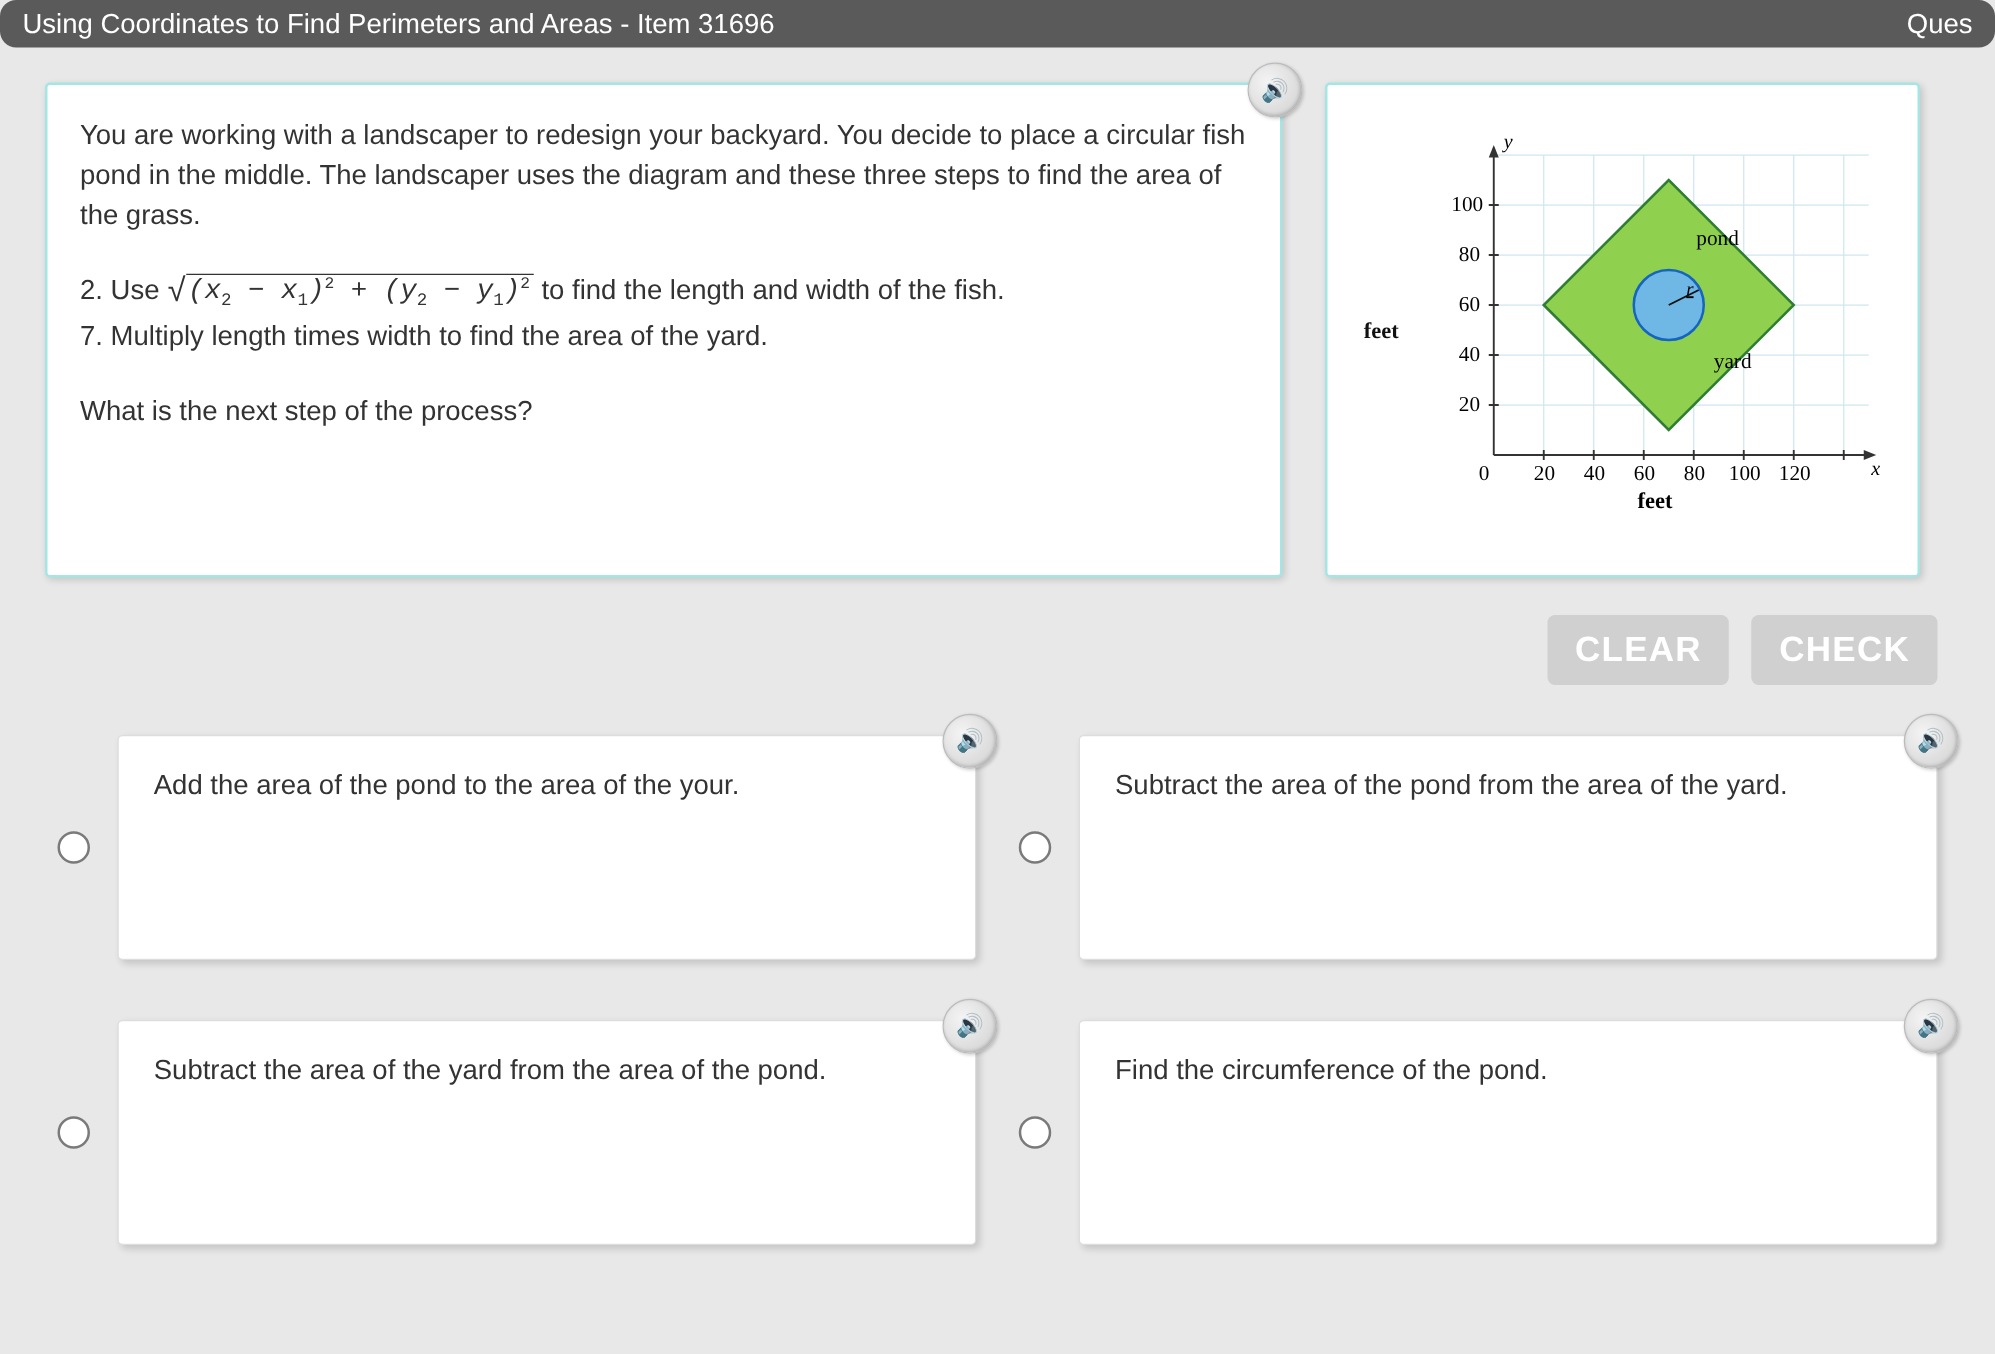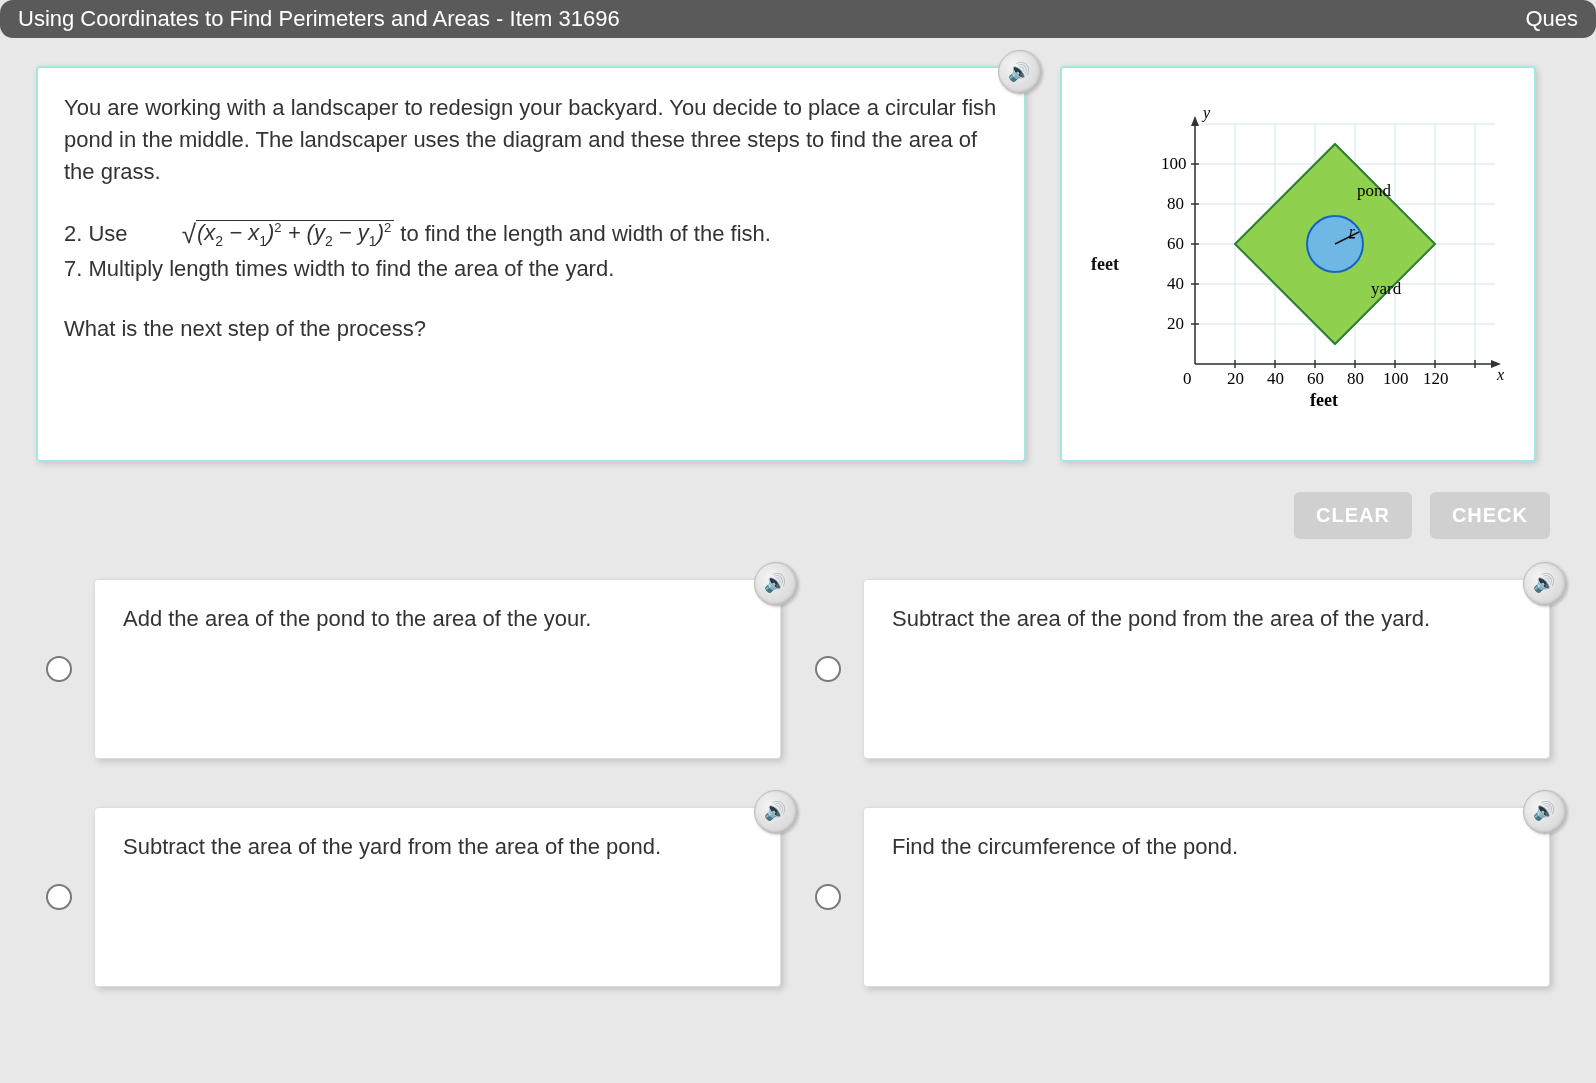--- a/index.html
+++ b/index.html
@@ -60,21 +60,21 @@
     border: 1px solid #bbb;
     display: flex;
     align-items: center;
     justify-content: center;
     font-size: 18px;
     color: #222;
     box-shadow: inset -1px -1px 3px rgba(0,0,0,0.2), 1px 1px 3px rgba(0,0,0,0.2);
     cursor: pointer;
   }
 
-  .math { font-family: Liberation Sans, sans-serif; font-style: italic; margin-left: 48px; }
+  .math { font-family: Liberation Mono, monospace; font-style: italic; }
   .radic { font-style: normal; font-size: 26px; vertical-align: -2px; }
   .overline {
     border-top: 1.5px solid #333;
     padding: 0 3px 0 1px;
     display: inline-block;
     line-height: 1.1;
   }
   sub { font-size: 14px; font-style: normal; }
   sup { font-size: 13px; font-style: normal; }
 
@@ -84,21 +84,21 @@
     gap: 18px;
     margin: 30px 0 40px 0;
     padding-right: 10px;
   }
   .btn {
     background: #d0d0d0;
     color: #fff;
     border: none;
     border-radius: 6px;
     padding: 12px 22px;
-    font-size: 20px;
+    font-size: 28px;
     font-weight: bold;
     letter-spacing: 1px;
     cursor: pointer;
   }
 
   .answers {
     display: grid;
     grid-template-columns: 1fr 1fr;
     column-gap: 34px;
     row-gap: 48px;

